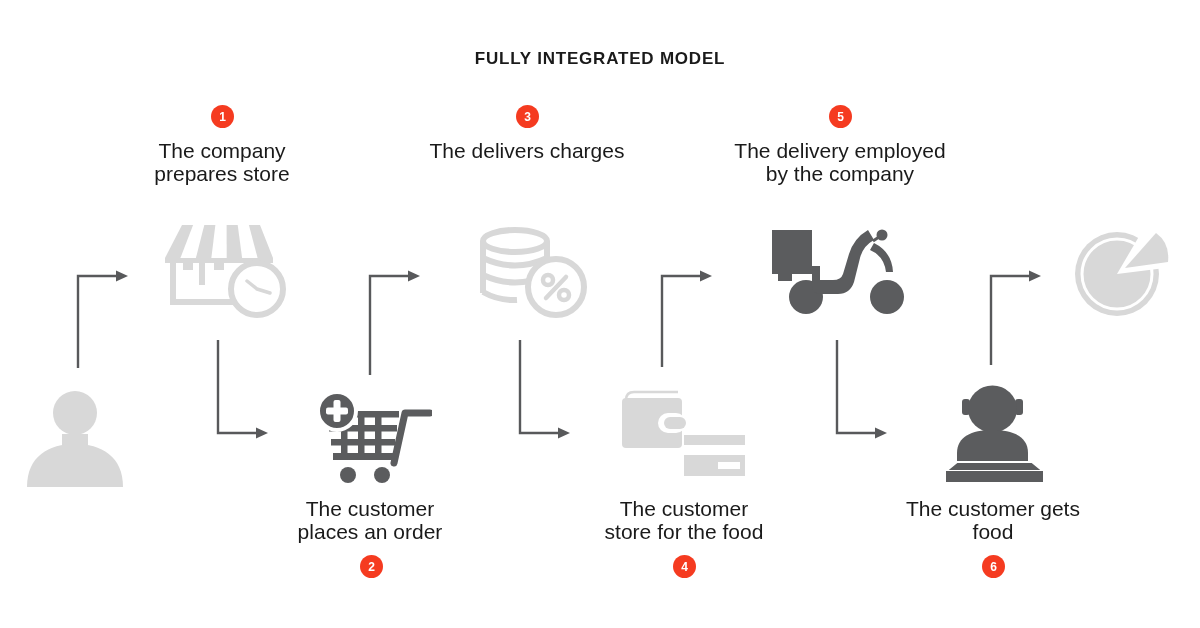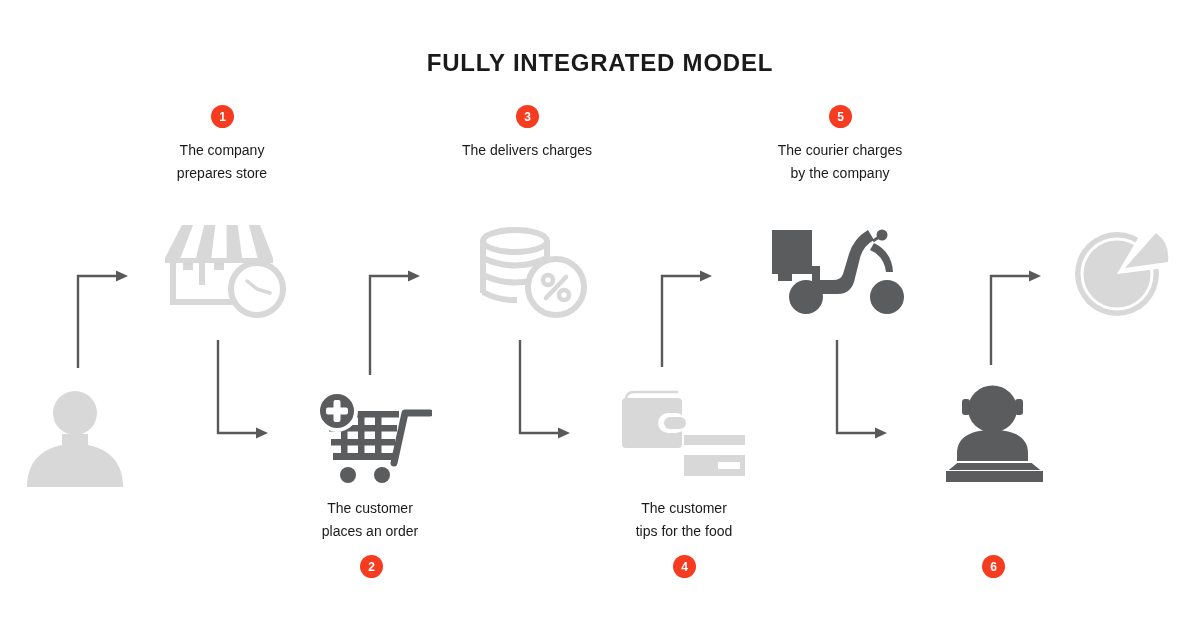--- a/index.html
+++ b/index.html
@@ -2,29 +2,29 @@
 <html style="--accent: #f53b20; --icon-dark: #5b5c5e; --icon-light: #d8d8d8; --arrow: #58595b; --text: #1a1a1a;"><head>
 <meta charset="utf-8">
 <style>
   html,body{margin:0;padding:0;background:#fff;}
   .canvas{
     position:relative;width:1200px;height:628px;background:#fff;overflow:hidden;
     font-family:"Liberation Sans",sans-serif;color:var(--text,#1a1a1a);
   }
   .title{
     position:absolute;top:49px;left:0;width:100%;text-align:center;
-    font-size:24px;font-weight:600;letter-spacing:.8px;color:var(--text);
+    font-size:17px;font-weight:600;letter-spacing:.8px;color:var(--text);
   }
   .badge{
     position:absolute;width:23px;height:23px;border-radius:50%;
     background:var(--accent);color:#fff;font-size:12px;font-weight:600;
     display:flex;align-items:center;justify-content:center;
   }
   .step-text{
-    position:absolute;text-align:center;font-size:14px;line-height:23px;
+    position:absolute;text-align:center;font-size:21px;line-height:23px;
     font-weight:500;color:var(--text);
   }
   .icon,.arrow{position:absolute;display:block;}
   .arrow path{stroke:var(--arrow);stroke-width:2.4;fill:none;}
   .arrow polygon{fill:var(--arrow);}
   .fl{fill:var(--icon-light);}
   .fd{fill:var(--icon-dark);}
   .fw{fill:#fff;}
   .sl{stroke:var(--icon-light);fill:none;}
   .sd{stroke:var(--icon-dark);fill:none;}
@@ -45,30 +45,34 @@
   <div class="badge" style="left:982px;top:555px">6</div>
 
   <div class="step-text" style="left:82px;top:139px;width:280px">
     <div>The company</div>
     <div>prepares store</div>
   </div>
   <div class="step-text" style="left:387px;top:139px;width:280px">
     <div>The delivers charges</div>
   </div>
   <div class="step-text" style="left:700px;top:139px;width:280px">
-    <div>The courier charges</div>
+    <div>The delivery employed</div>
     <div>by the company</div>
   </div>
   <div class="step-text" style="left:250px;top:497px;width:240px">
     <div>The customer</div>
     <div>places an order</div>
   </div>
   <div class="step-text" style="left:564px;top:497px;width:240px">
     <div>The customer</div>
-    <div>tips for the food</div>
+    <div>store for the food</div>
+  </div>
+  <div class="step-text" style="left:873px;top:497px;width:240px">
+    <div>The customer gets</div>
+    <div>food</div>
   </div>
 
   <svg class="icon" style="left:25px;top:390px" width="100" height="97" viewBox="0 0 100 97">
     <circle class="fl" cx="50" cy="23" r="22"></circle>
     <rect class="fl" x="37" y="44" width="26" height="13"></rect>
     <path class="fl" d="M2,97 C2,66 24,54 50,54 C76,54 98,66 98,97 Z"></path>
   </svg>
 
   <svg class="icon" style="left:157px;top:222px" width="130" height="100" viewBox="0 0 130 100">
     <polygon class="fl" points="25,3 36.1,3 23.4,36 8,36"></polygon>

